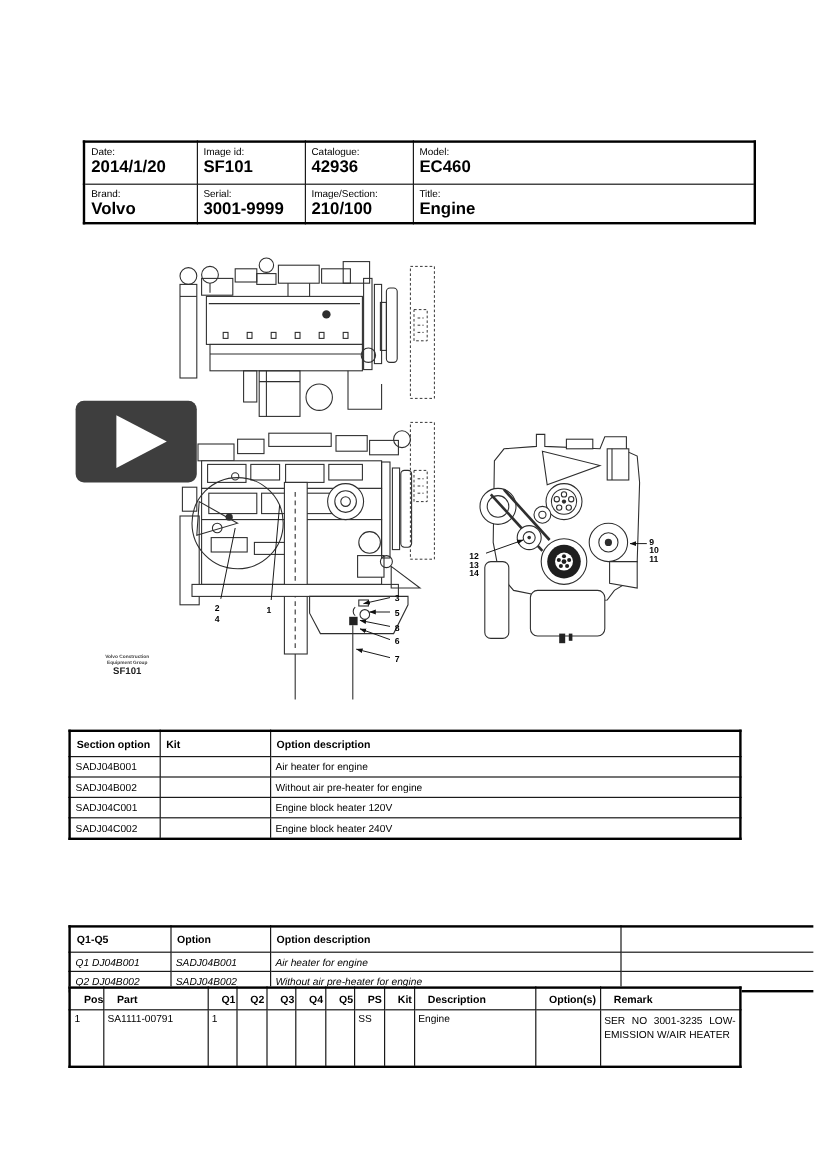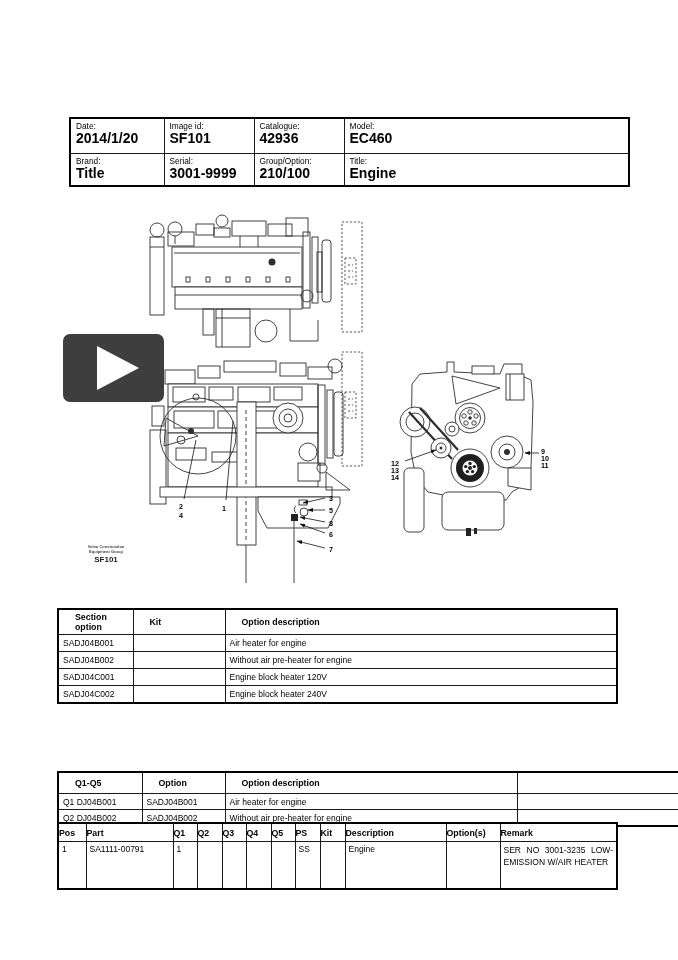--- a/index.html
+++ b/index.html
@@ -3,35 +3,35 @@
 <meta charset="utf-8">
 <style>
   html,body{margin:0;padding:0;background:#fff;}
   .page{position:relative;width:678px;height:960px;background:#ffffff;overflow:hidden;
         font-family:"Liberation Sans",sans-serif;color:#000;}
 
   
   table{border-collapse:collapse;table-layout:fixed;position:absolute;background:#fff;
         border:2px solid #000;}
   th,td{border:1px solid #1a1a1a;overflow:hidden;}
-  th{text-align:left;font-size:8.8px;padding:2px 16px;vertical-align:middle;}
+  th{text-align:left;font-size:8.8px;padding:2px 5px;vertical-align:middle;}
   td{font-size:8.5px;padding:1px 4px;vertical-align:middle;}
 
   
   .hdr-table td{padding:2px 5px;vertical-align:top;}
   .hdr-lbl{font-size:8.3px;line-height:11px;}
   .hdr-val{font-size:14px;font-weight:bold;line-height:12px;}
   .hdr-row1 td{height:30px;}
   .hdr-row2 td{height:27px;}
 
   .t1 tr.hrow th{height:16px;}
   .t1 tr.drow td{height:14px;}
   .t2 tr.hrow th{height:16px;}
-  .t2 tr.drow td{height:13px;}
-  .t3 tr.hrow th{height:13px;padding:2px 0;}
+  .t2 tr.drow td{height:13px;font-style:italic;}
+  .t3 tr.hrow th{height:13px;padding:2px 11px;}
   .t3 tr.drow td{height:42px;vertical-align:top;padding:2px 3px;}
   .remark-cell{text-align:justify;line-height:12px;}
 
   
   .diagram-svg{position:absolute;left:55px;top:205px;width:570px;height:400px;}
 
   .video-btn{position:absolute;left:63px;top:334px;width:101px;height:68px;
              background:#3e3e3e;border-radius:7px;display:flex;align-items:center;
              justify-content:center;cursor:pointer;}
   .video-btn svg{margin-left:9px;}
@@ -69,28 +69,28 @@
         <div class="hdr-val">42936</div>
       </td>
       <td>
         <div class="hdr-lbl">Model:</div>
         <div class="hdr-val">EC460</div>
       </td>
     </tr>
     <tr class="hdr-row2">
       <td>
         <div class="hdr-lbl">Brand:</div>
-        <div class="hdr-val">Title</div>
+        <div class="hdr-val">Volvo</div>
       </td>
       <td>
         <div class="hdr-lbl">Serial:</div>
         <div class="hdr-val">3001-9999</div>
       </td>
       <td>
-        <div class="hdr-lbl">Group/Option:</div>
+        <div class="hdr-lbl">Image/Section:</div>
         <div class="hdr-val">210/100</div>
       </td>
       <td>
         <div class="hdr-lbl">Title:</div>
         <div class="hdr-val">Engine</div>
       </td>
     </tr>
   </tbody>
     </table>
 

